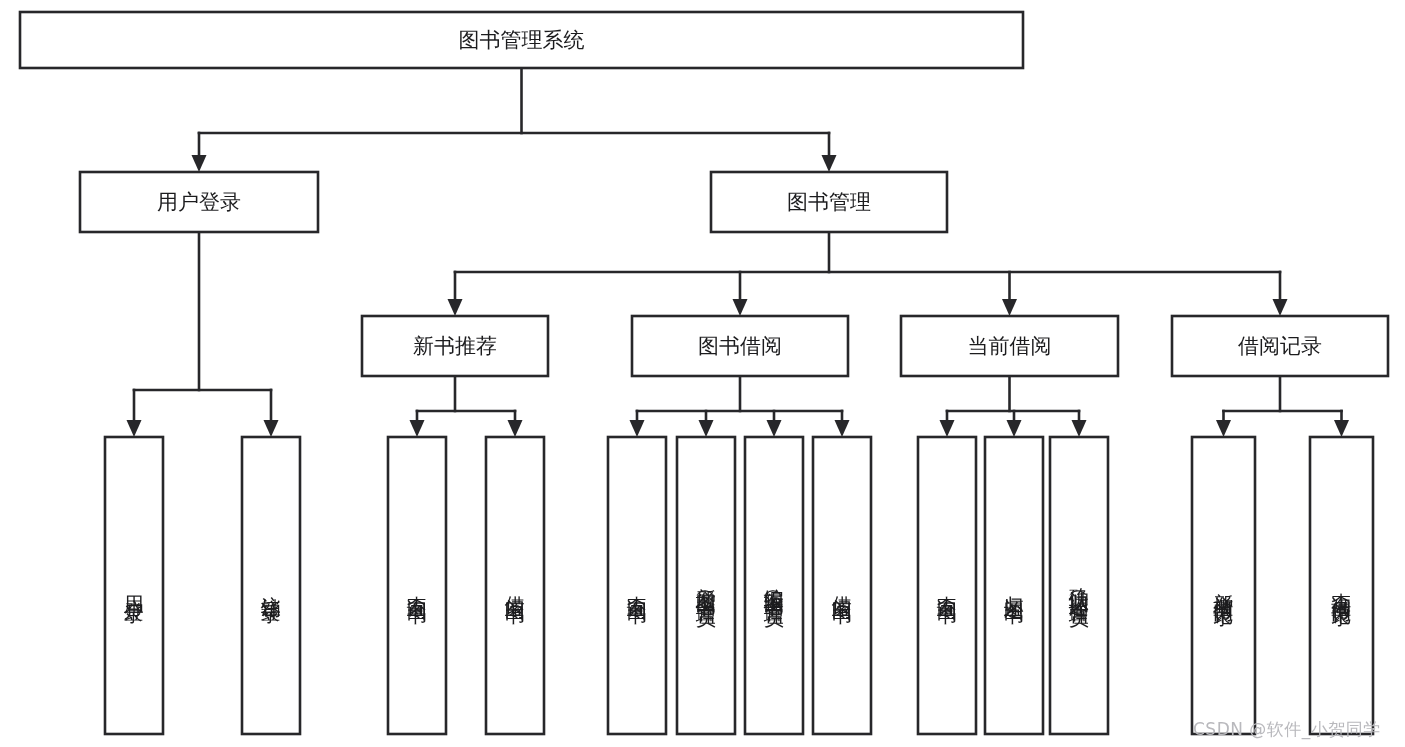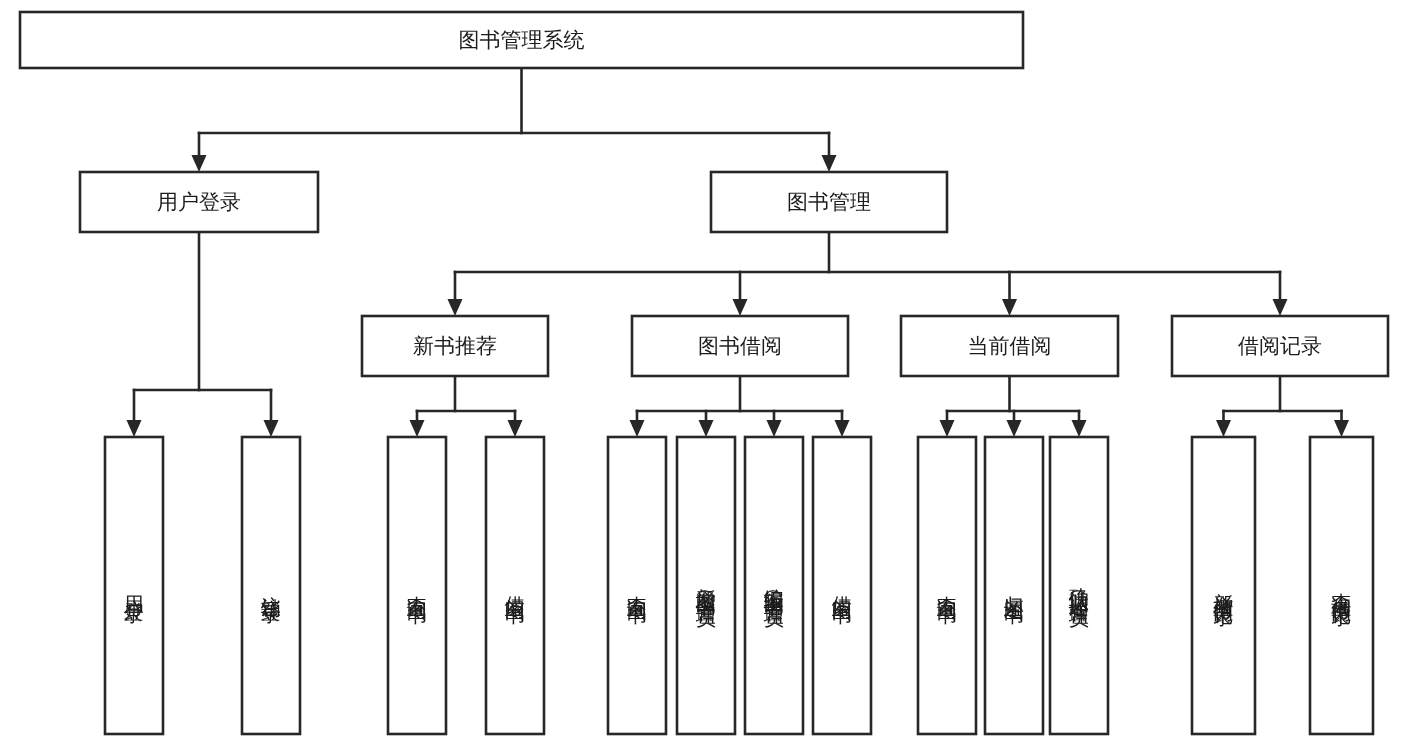--- a/index.html
+++ b/index.html
@@ -221,13 +221,14 @@
       <div class="node-label-v" style="left: 608px; top: 437px; width: 58px; height: 297px;">查询图书</div>
       <div class="node-label-v" style="left: 677px; top: 437px; width: 58px; height: 297px;">新增图书（管理员）</div>
       <div class="node-label-v" style="left: 745px; top: 437px; width: 58px; height: 297px;">编辑图书（管理员）</div>
       <div class="node-label-v" style="left: 813px; top: 437px; width: 58px; height: 297px;">借阅图书</div>
       <div class="node-label-v" style="left: 918px; top: 437px; width: 58px; height: 297px;">查询图书</div>
       <div class="node-label-v" style="left: 985px; top: 437px; width: 58px; height: 297px;">归还图书</div>
       <div class="node-label-v" style="left: 1050px; top: 437px; width: 58px; height: 297px;">确认归还（管理员）</div>
       <div class="node-label-v" style="left: 1192px; top: 437px; width: 63px; height: 297px;">新增借阅记录</div>
       <div class="node-label-v" style="left: 1310px; top: 437px; width: 63px; height: 297px;">查询借阅记录</div>
     </div>
+  <div class="watermark" style="left: 1193px; top: 718px; color: rgb(185, 185, 189);">CSDN @软件_小贺同学</div>
 </div>
 
 </body></html>

